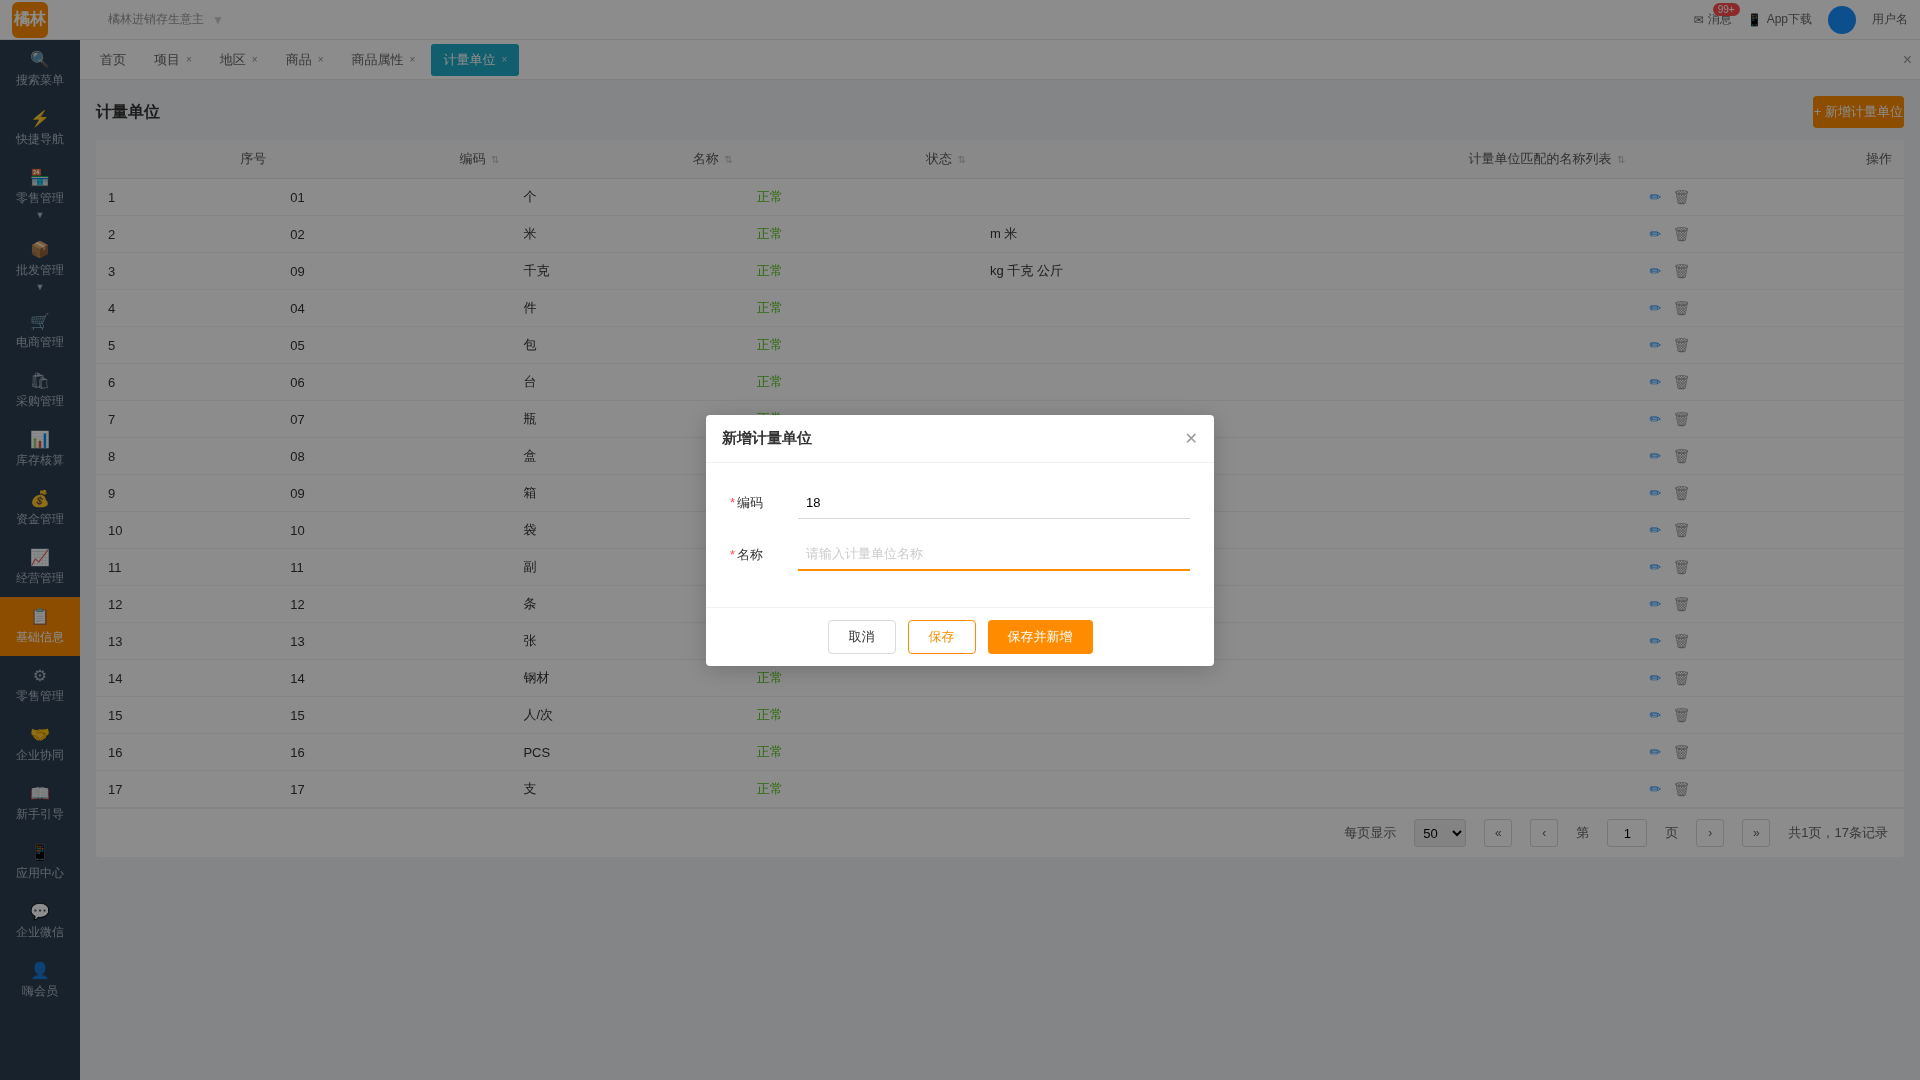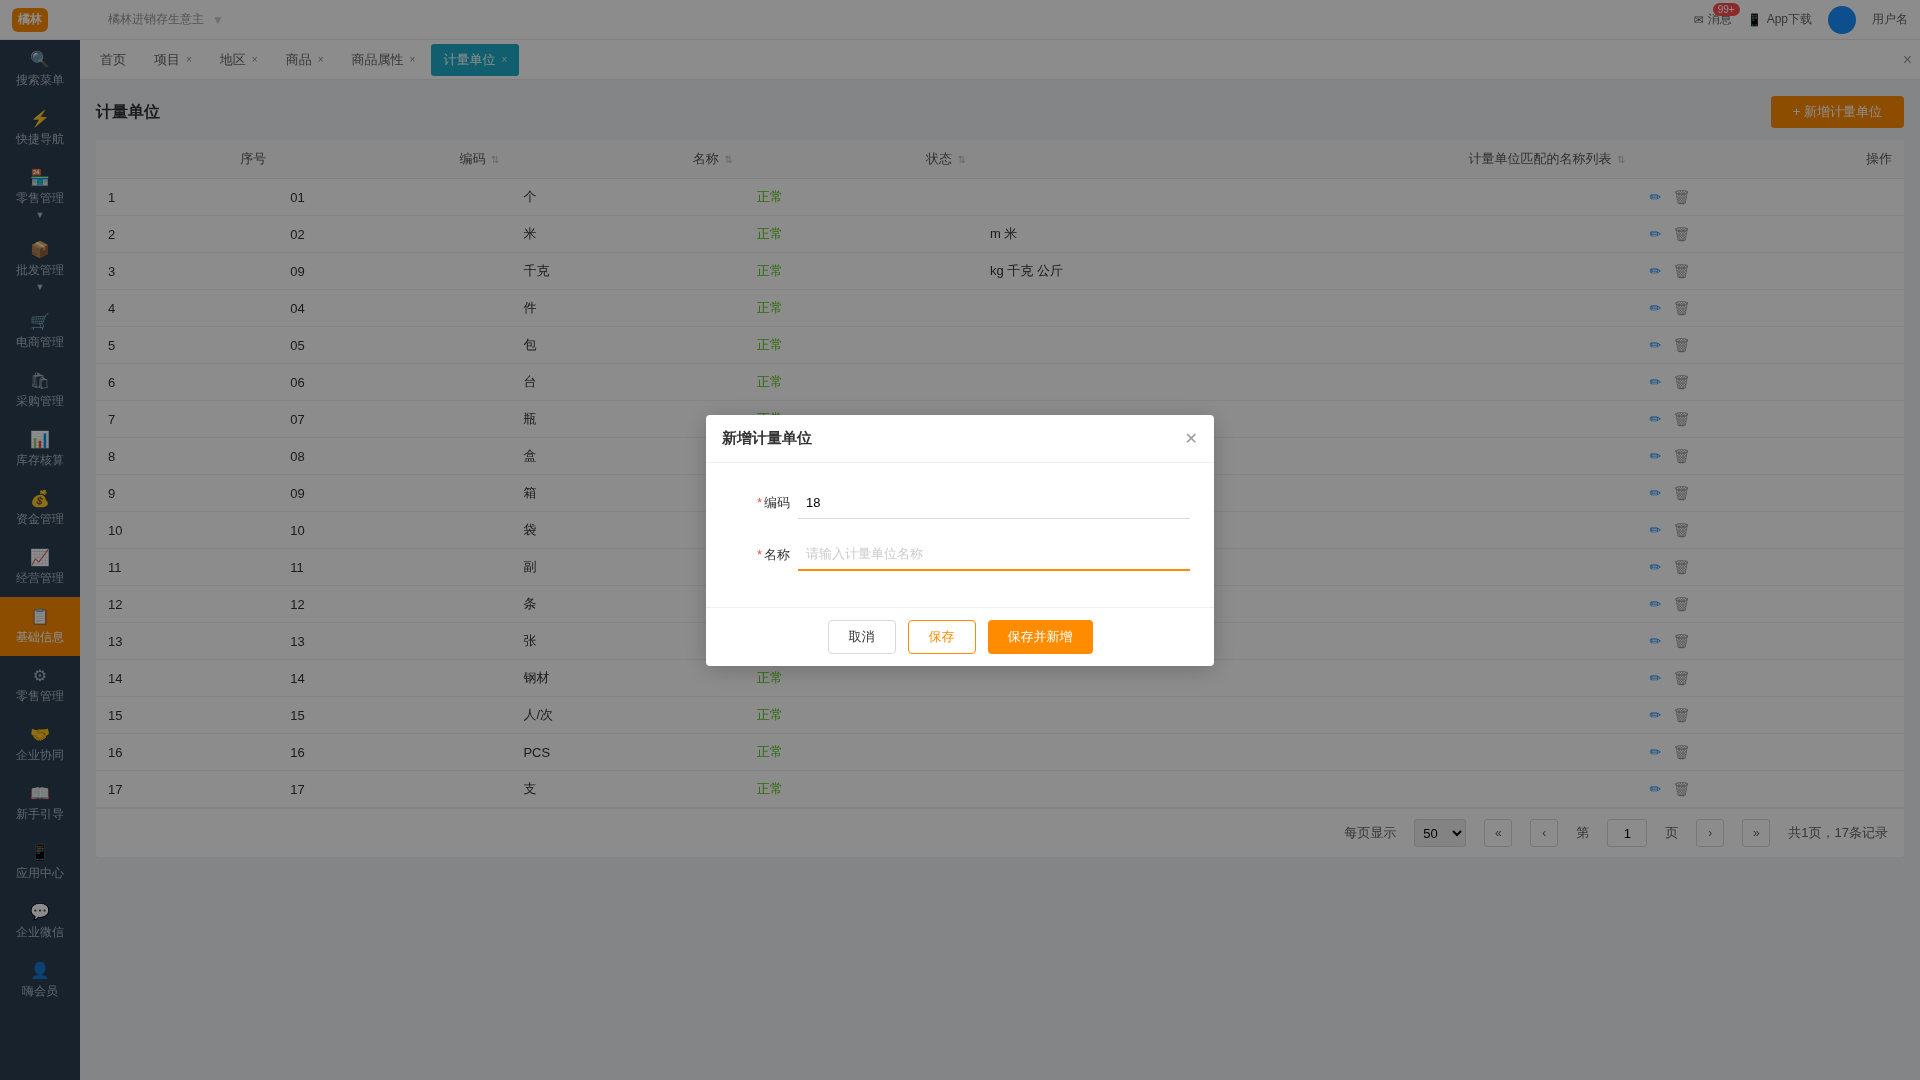--- a/index.html
+++ b/index.html
@@ -19,29 +19,29 @@
       z-index: 100;
     }
     .logo-area {
       display: flex;
       align-items: center;
       gap: 8px;
       width: 80px;
     }
     .logo-icon {
       width: 36px;
-      height: 24px;
+      height: 36px;
       background: #ff8c00;
       border-radius: 6px;
       display: flex;
       align-items: center;
       justify-content: center;
       color: white;
       font-weight: bold;
-      font-size: 12px;
+      font-size: 16px;
     }
     .header-right {
       display: flex;
       align-items: center;
       gap: 16px;
     }
     .header-msg {
       display: flex;
       align-items: center;
       gap: 4px;
@@ -173,21 +173,21 @@
     }
     .page-title {
       font-size: 16px;
       font-weight: 600;
       color: #333;
     }
     .btn-add {
       background: #ff8c00;
       color: white;
       border: none;
-      padding: 7px 22px;
+      padding: 7px 1px;
       border-radius: 4px;
       cursor: pointer;
       font-size: 13px;
     }
 
     
     .table-container {
       background: white;
       border-radius: 4px;
       overflow: hidden;
@@ -305,21 +305,20 @@
       padding: 24px 24px 16px;
     }
     .form-row {
       display: flex;
       align-items: center;
       margin-bottom: 20px;
       gap: 8px;
     }
     .form-label {
       width: 60px;
-      text-align: right;
       font-size: 13px;
       color: #333;
       flex-shrink: 0;
     }
     .form-label .required {
       color: #ff4d4f;
       margin-right: 2px;
     }
     .form-input {
       flex: 1;

